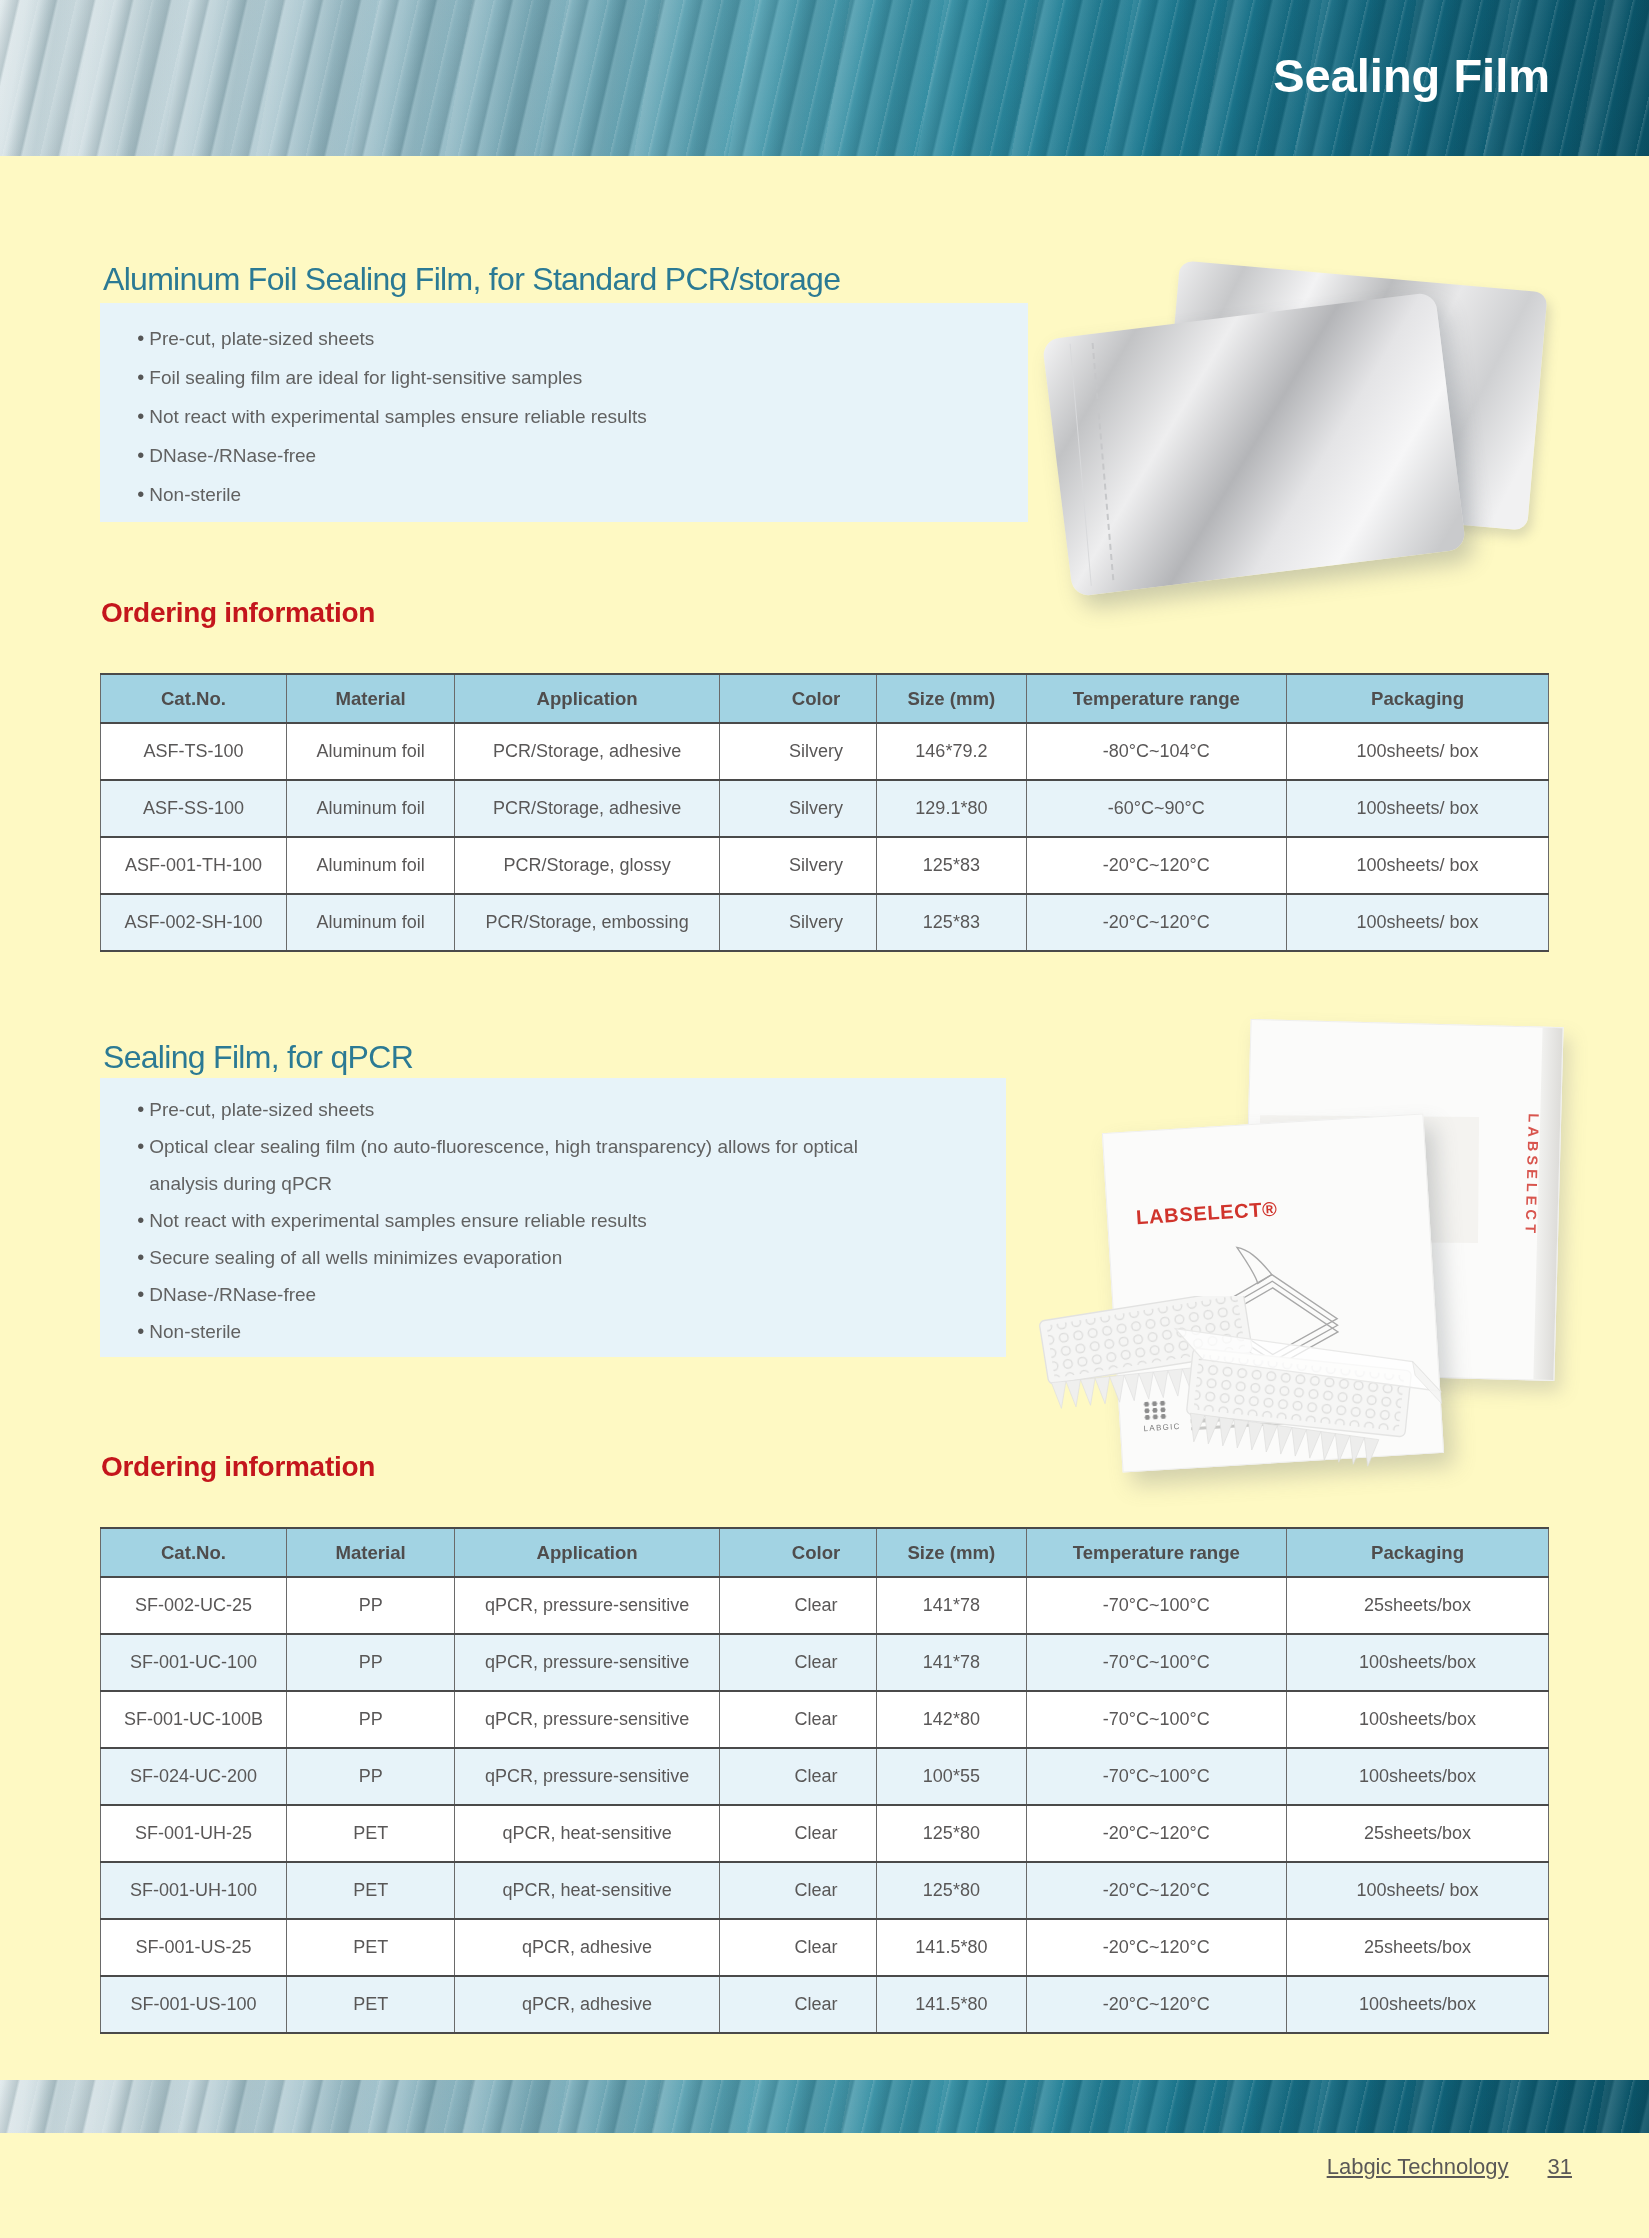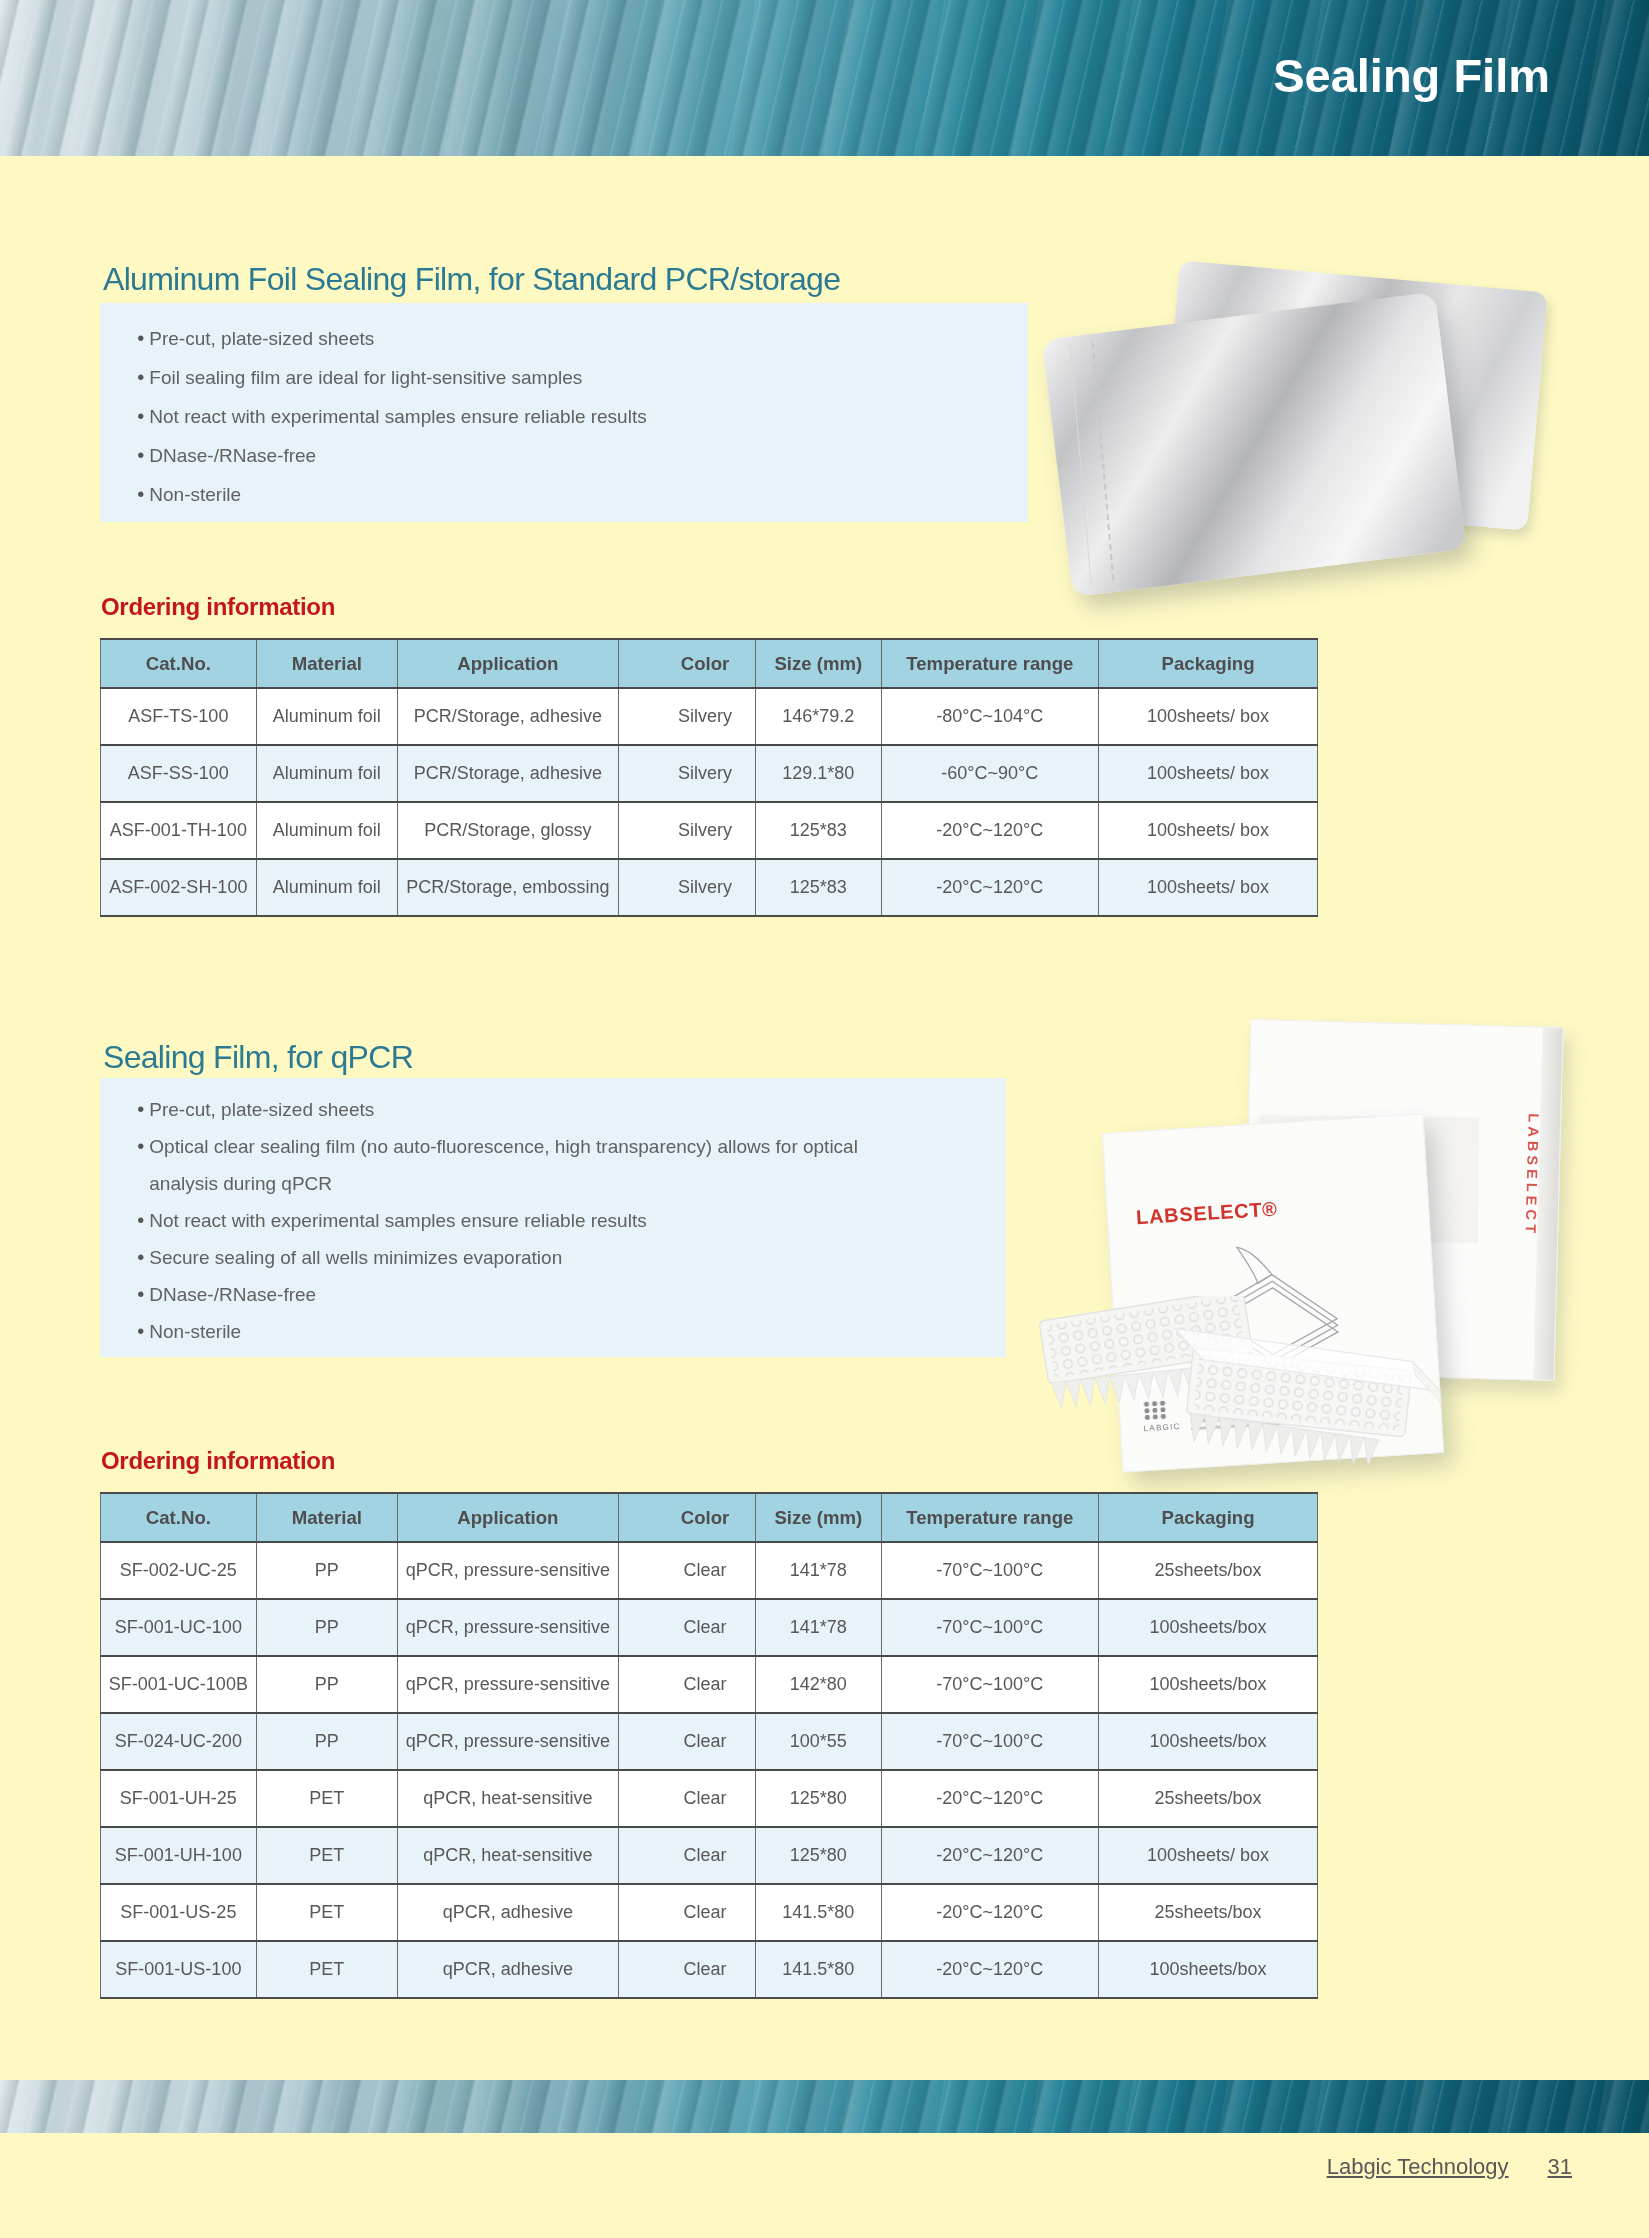--- a/index.html
+++ b/index.html
@@ -22,38 +22,38 @@
   .band.top{top:0;height:156px;}
   .band.bottom{top:2080px;height:53px;}
   .page-title{position:absolute;top:48px;right:100px;color:#ffffff;
     font-size:47px;font-weight:bold;letter-spacing:0px;}
 
   
   .sec-heading{position:absolute;left:103px;color:#2b7a94;font-size:32px;
     font-weight:normal;letter-spacing:-0.7px;white-space:nowrap;}
   #sec1-heading{top:234px;}
   #sec2-heading{top:1012px;}
-  .ord-heading{position:absolute;left:101px;color:#c4161c;font-size:24px;
+  .ord-heading{position:absolute;left:101px;color:#c4161c;font-size:28px;
     font-weight:bold;letter-spacing:-0.3px;white-space:nowrap;}
   #ord1{top:569px;}
   #ord2{top:1423px;}
 
   
   .feature-box{position:absolute;background:#e7f3f9;}
   #box1{left:100px;top:303px;width:928px;height:219px;padding-top:16px;box-sizing:border-box;}
   #box2{left:100px;top:1078px;width:906px;height:279px;padding-top:13.3px;box-sizing:border-box;}
   .feature{display:flex;align-items:baseline;padding-left:32px;}
   #box1 .feature{line-height:39px;}
   #box2 .feature{line-height:37px;}
   .feature .dot{color:#555;font-size:20px;width:17.3px;flex:0 0 17.3px;text-align:center;}
   .feature .btext{color:#616161;font-size:19px;max-width:775px;}
 
   
-  .otable{position:absolute;left:100px;width:1218px;border-collapse:collapse;table-layout:fixed;
-    background:#fff;}
+  .otable{position:absolute;left:100px;width:1449px;border-collapse:collapse;table-layout:fixed;
+    background:#fff;margin-top:35px;}
   #table1-wrap{top:638px;}
   #table2-wrap{top:1492px;}
   .otable th,.otable td{border-top:2px solid #4a4a4a;border-bottom:2px solid #4a4a4a;
     border-left:1.3px solid #6a6a6a;border-right:1.3px solid #6a6a6a;
     text-align:center;vertical-align:middle;padding:0 4px;}
   .otable th{height:47px;background:#a2d3e3;color:#4f4d4d;font-size:18.6px;font-weight:bold;}
   .otable td{height:55px;color:#595757;font-size:18px;font-weight:normal;}
   .otable tbody tr:nth-child(even){background:#e7f3f9;}
   .otable th:nth-child(1),.otable td:nth-child(1){width:13.1%;}
   .otable th:nth-child(2),.otable td:nth-child(2){width:11.8%;}

